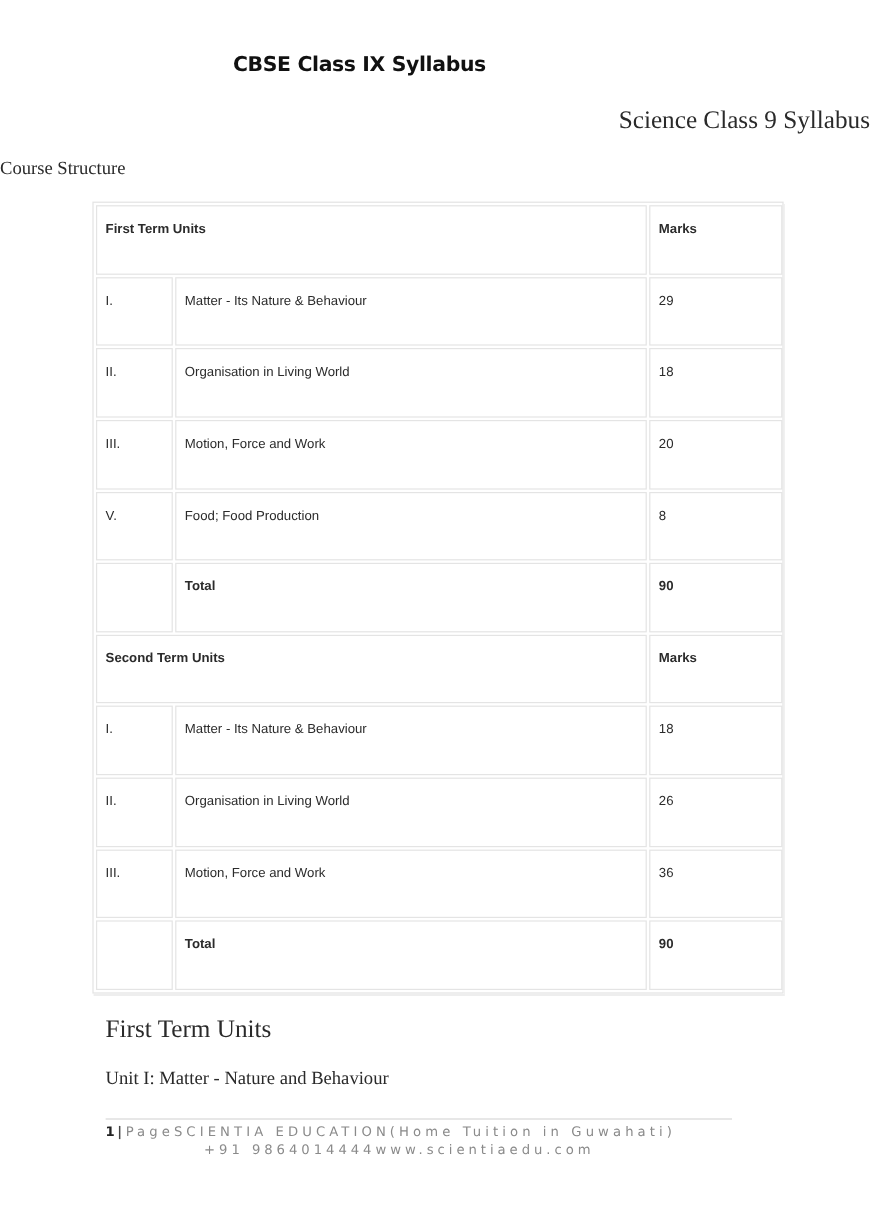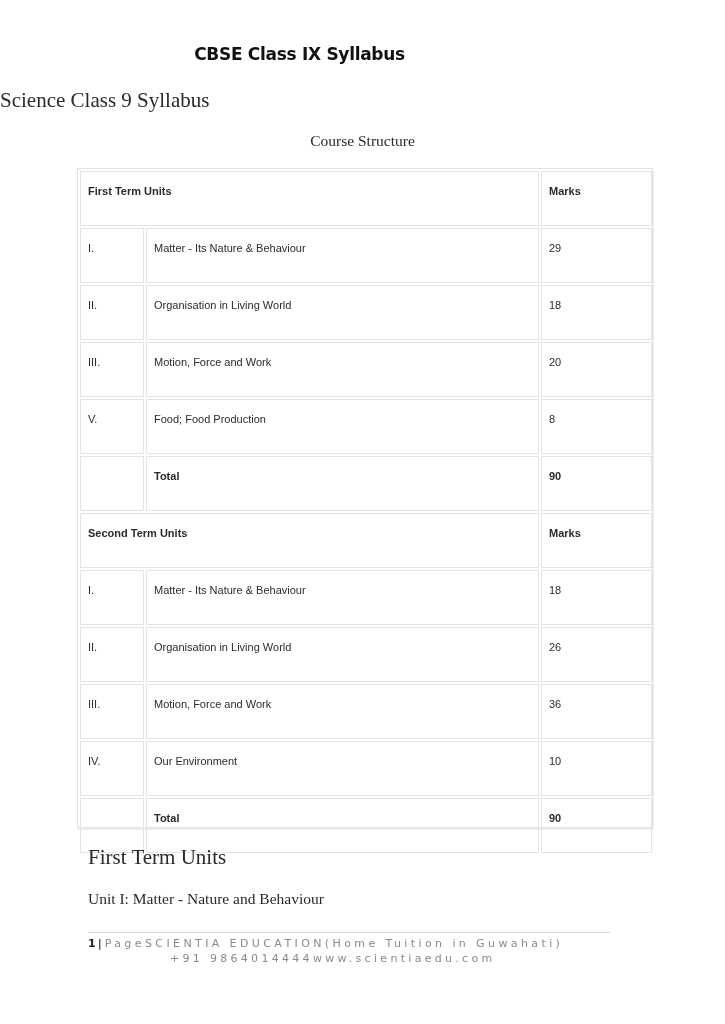--- a/index.html
+++ b/index.html
@@ -24,31 +24,30 @@
     font-weight: bold;
     font-size: 17px;
     letter-spacing: -0.3px;
     color: #111;
   }
   .doc-title {
     position: absolute;
     top: 88px;
     left: 0;
     width: 725px;
-    text-align: left;
+    text-align: right;
     font-family: "Liberation Serif", serif;
     font-size: 21px;
     color: #2a2a2a;
   }
   .doc-subtitle {
     position: absolute;
     top: 132px;
     left: 0;
     width: 725px;
-    text-align: center;
     font-family: "Liberation Serif", serif;
     font-size: 15.5px;
     color: #2a2a2a;
   }
   .table-wrap {
     position: absolute;
     top: 168px;
     left: 77px;
     width: 576px;
     height: 660px;
@@ -193,25 +192,20 @@
       </tr>
       <tr>
         <td>II.</td>
         <td>Organisation in Living World</td>
         <td>26</td>
       </tr>
       <tr>
         <td>III.</td>
         <td>Motion, Force and Work</td>
         <td>36</td>
-      </tr>
-      <tr>
-        <td>IV.</td>
-        <td>Our Environment</td>
-        <td>10</td>
       </tr>
       <tr>
         <td></td>
         <td class="bold">Total</td>
         <td class="bold">90</td>
       </tr>
     </tbody>
   </table>
 </div>
 

